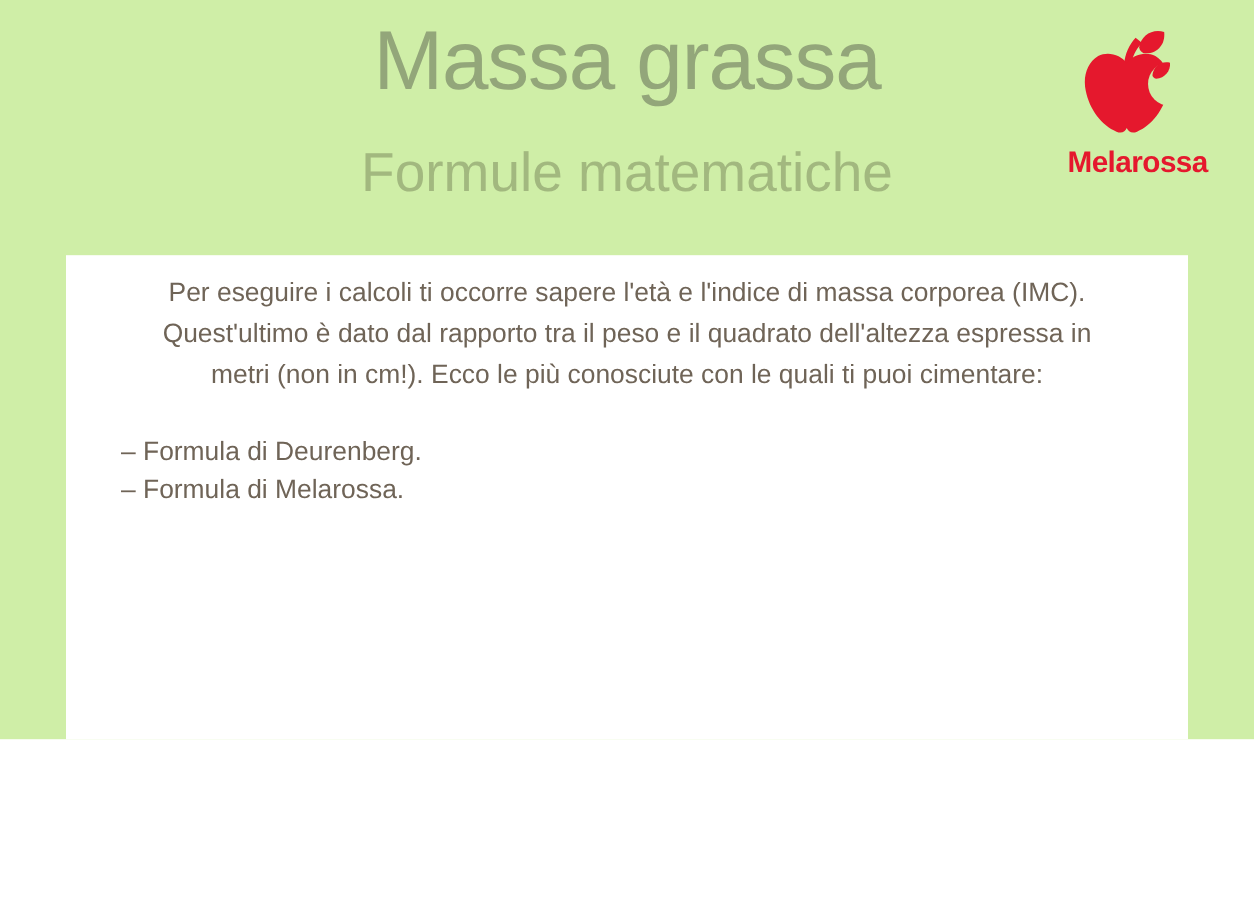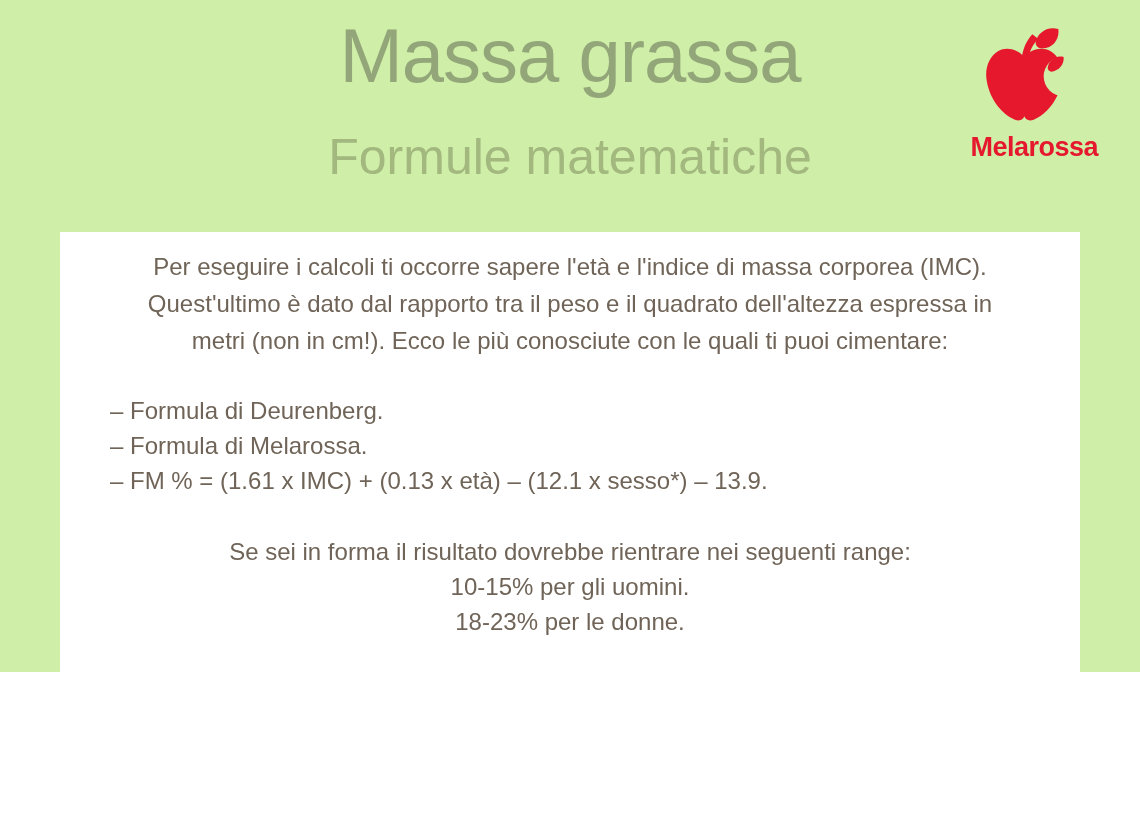--- a/index.html
+++ b/index.html
@@ -99,23 +99,17 @@
 
     <div class="intro">
       <div class="line">Per eseguire i calcoli ti occorre sapere l'età e l'indice di massa corporea (IMC).</div>
       <div class="line">Quest'ultimo è dato dal rapporto tra il peso e il quadrato dell'altezza espressa in</div>
       <div class="line">metri (non in cm!). Ecco le più conosciute con le quali ti puoi cimentare:</div>
     </div>
 
     <div class="formula-list">
       <div class="item">– Formula di Deurenberg.</div>
       <div class="item">– Formula di Melarossa.</div>
-      <div class="item">– FM % = (1.61 x IMC) + (0.13 x età) – (12.1 x sesso*) – 13.9.</div>
     </div>
 
-    <div class="outro">
-      <div class="line">Se sei in forma il risultato dovrebbe rientrare nei seguenti range:</div>
-      <div class="line">10-15% per gli uomini.</div>
-      <div class="line">18-23% per le donne.</div>
-    </div>
 
   </div>
 </div>
 
 </body></html>

